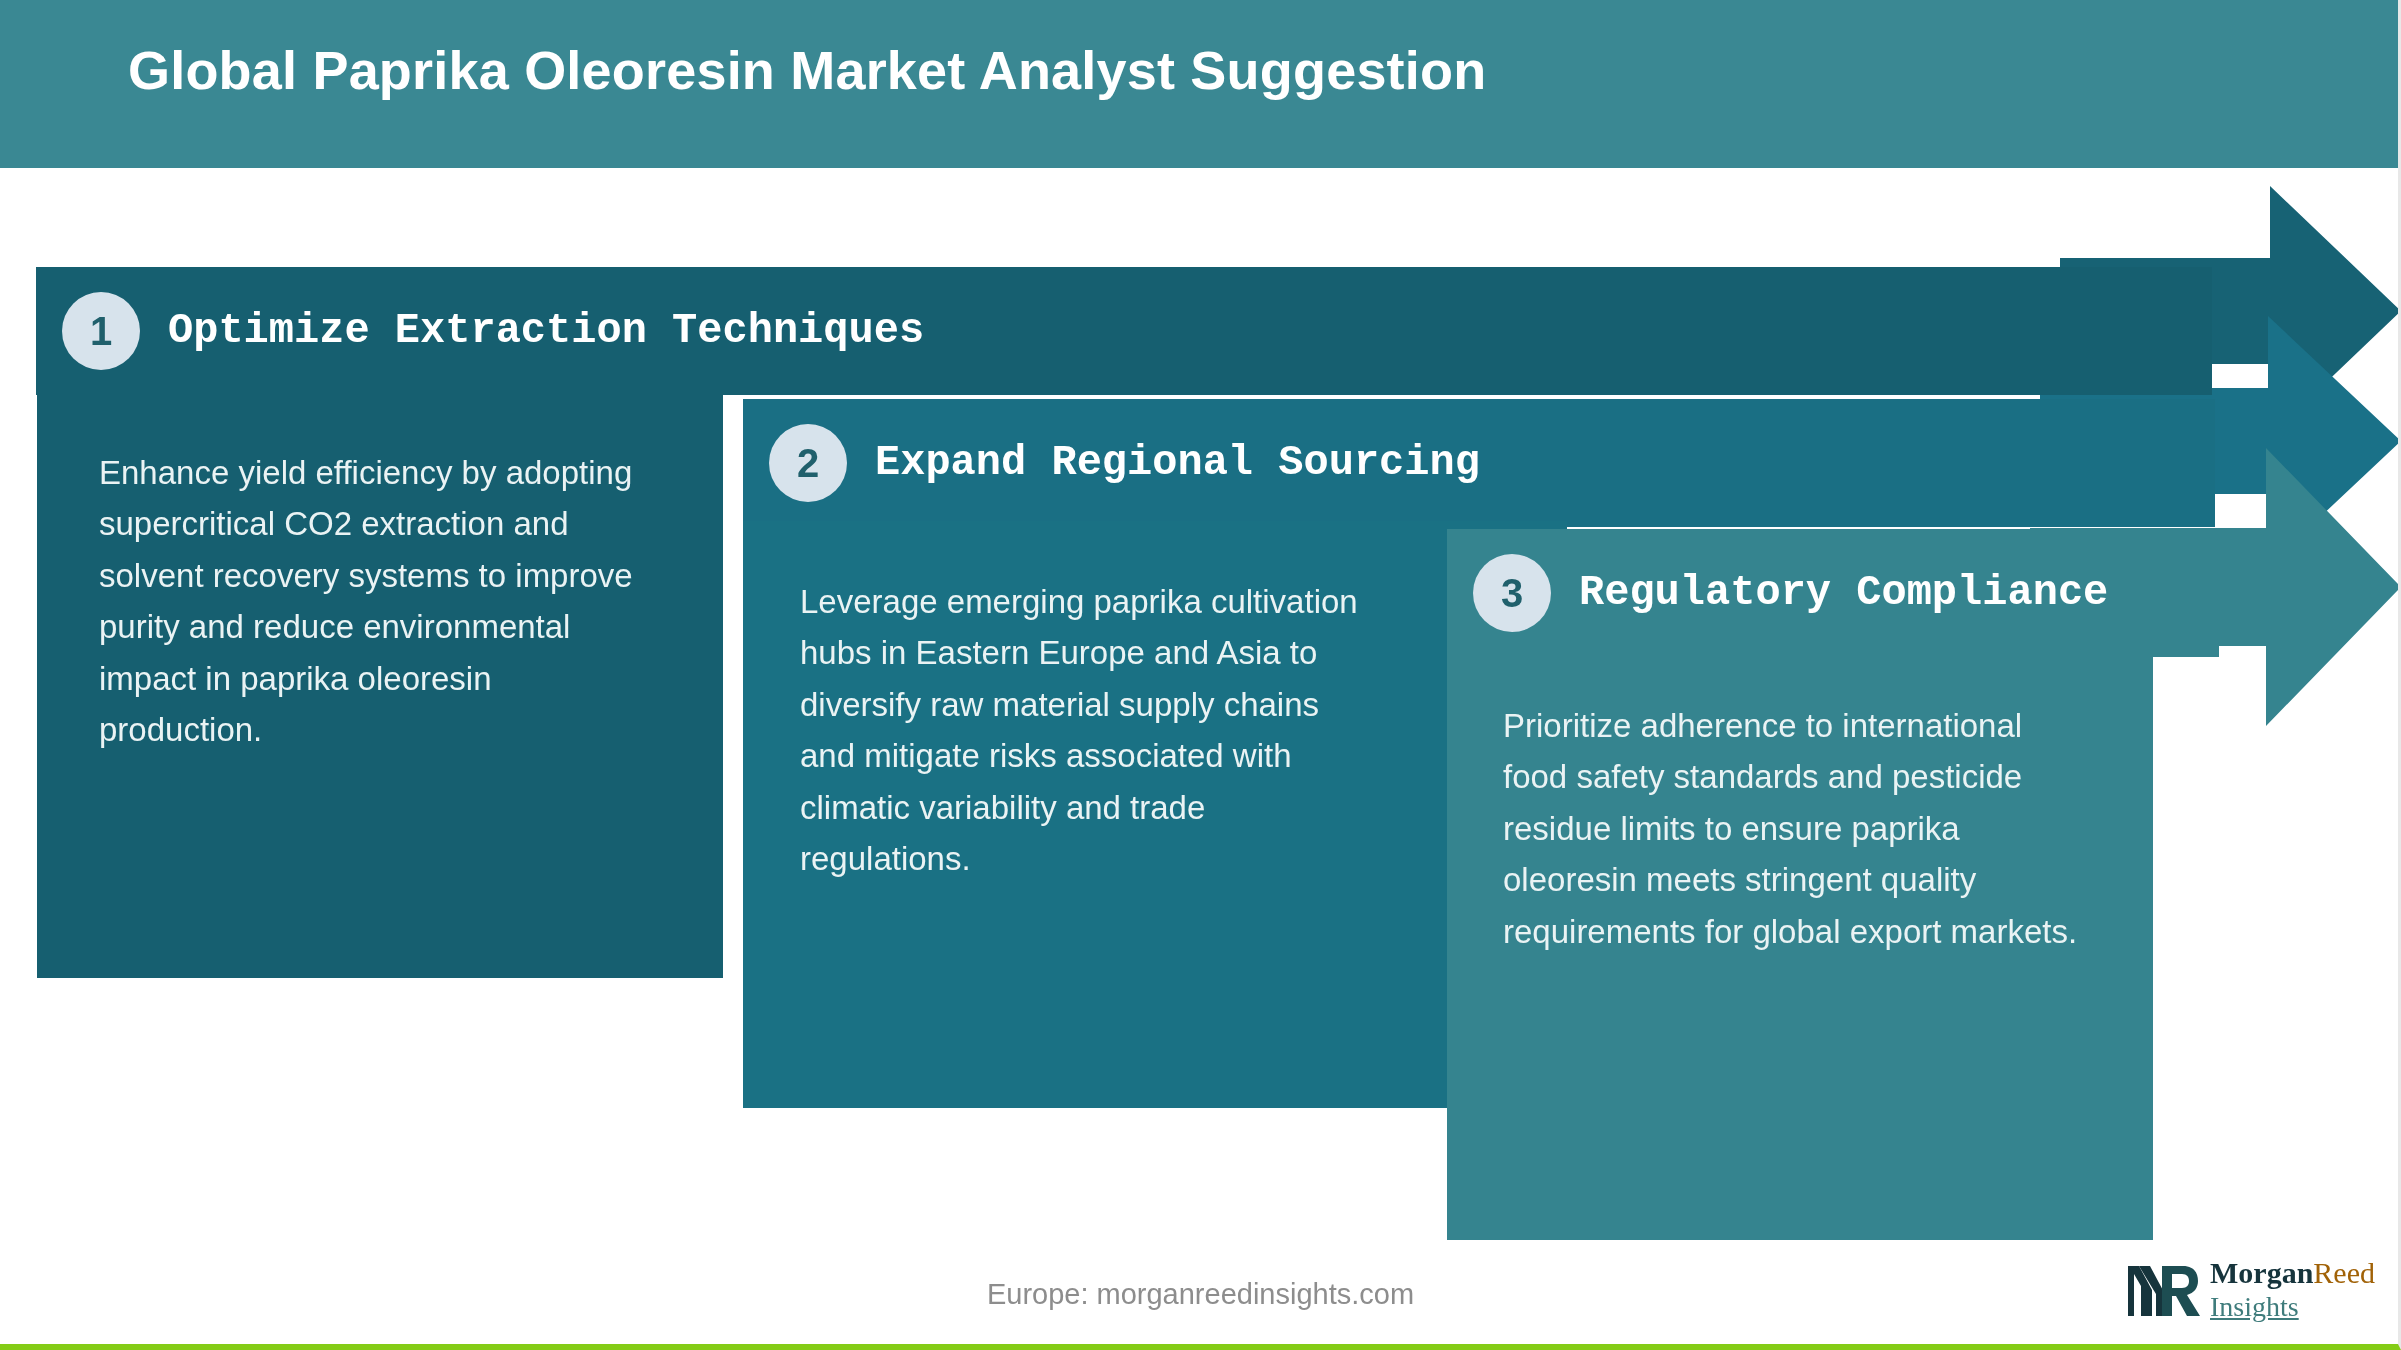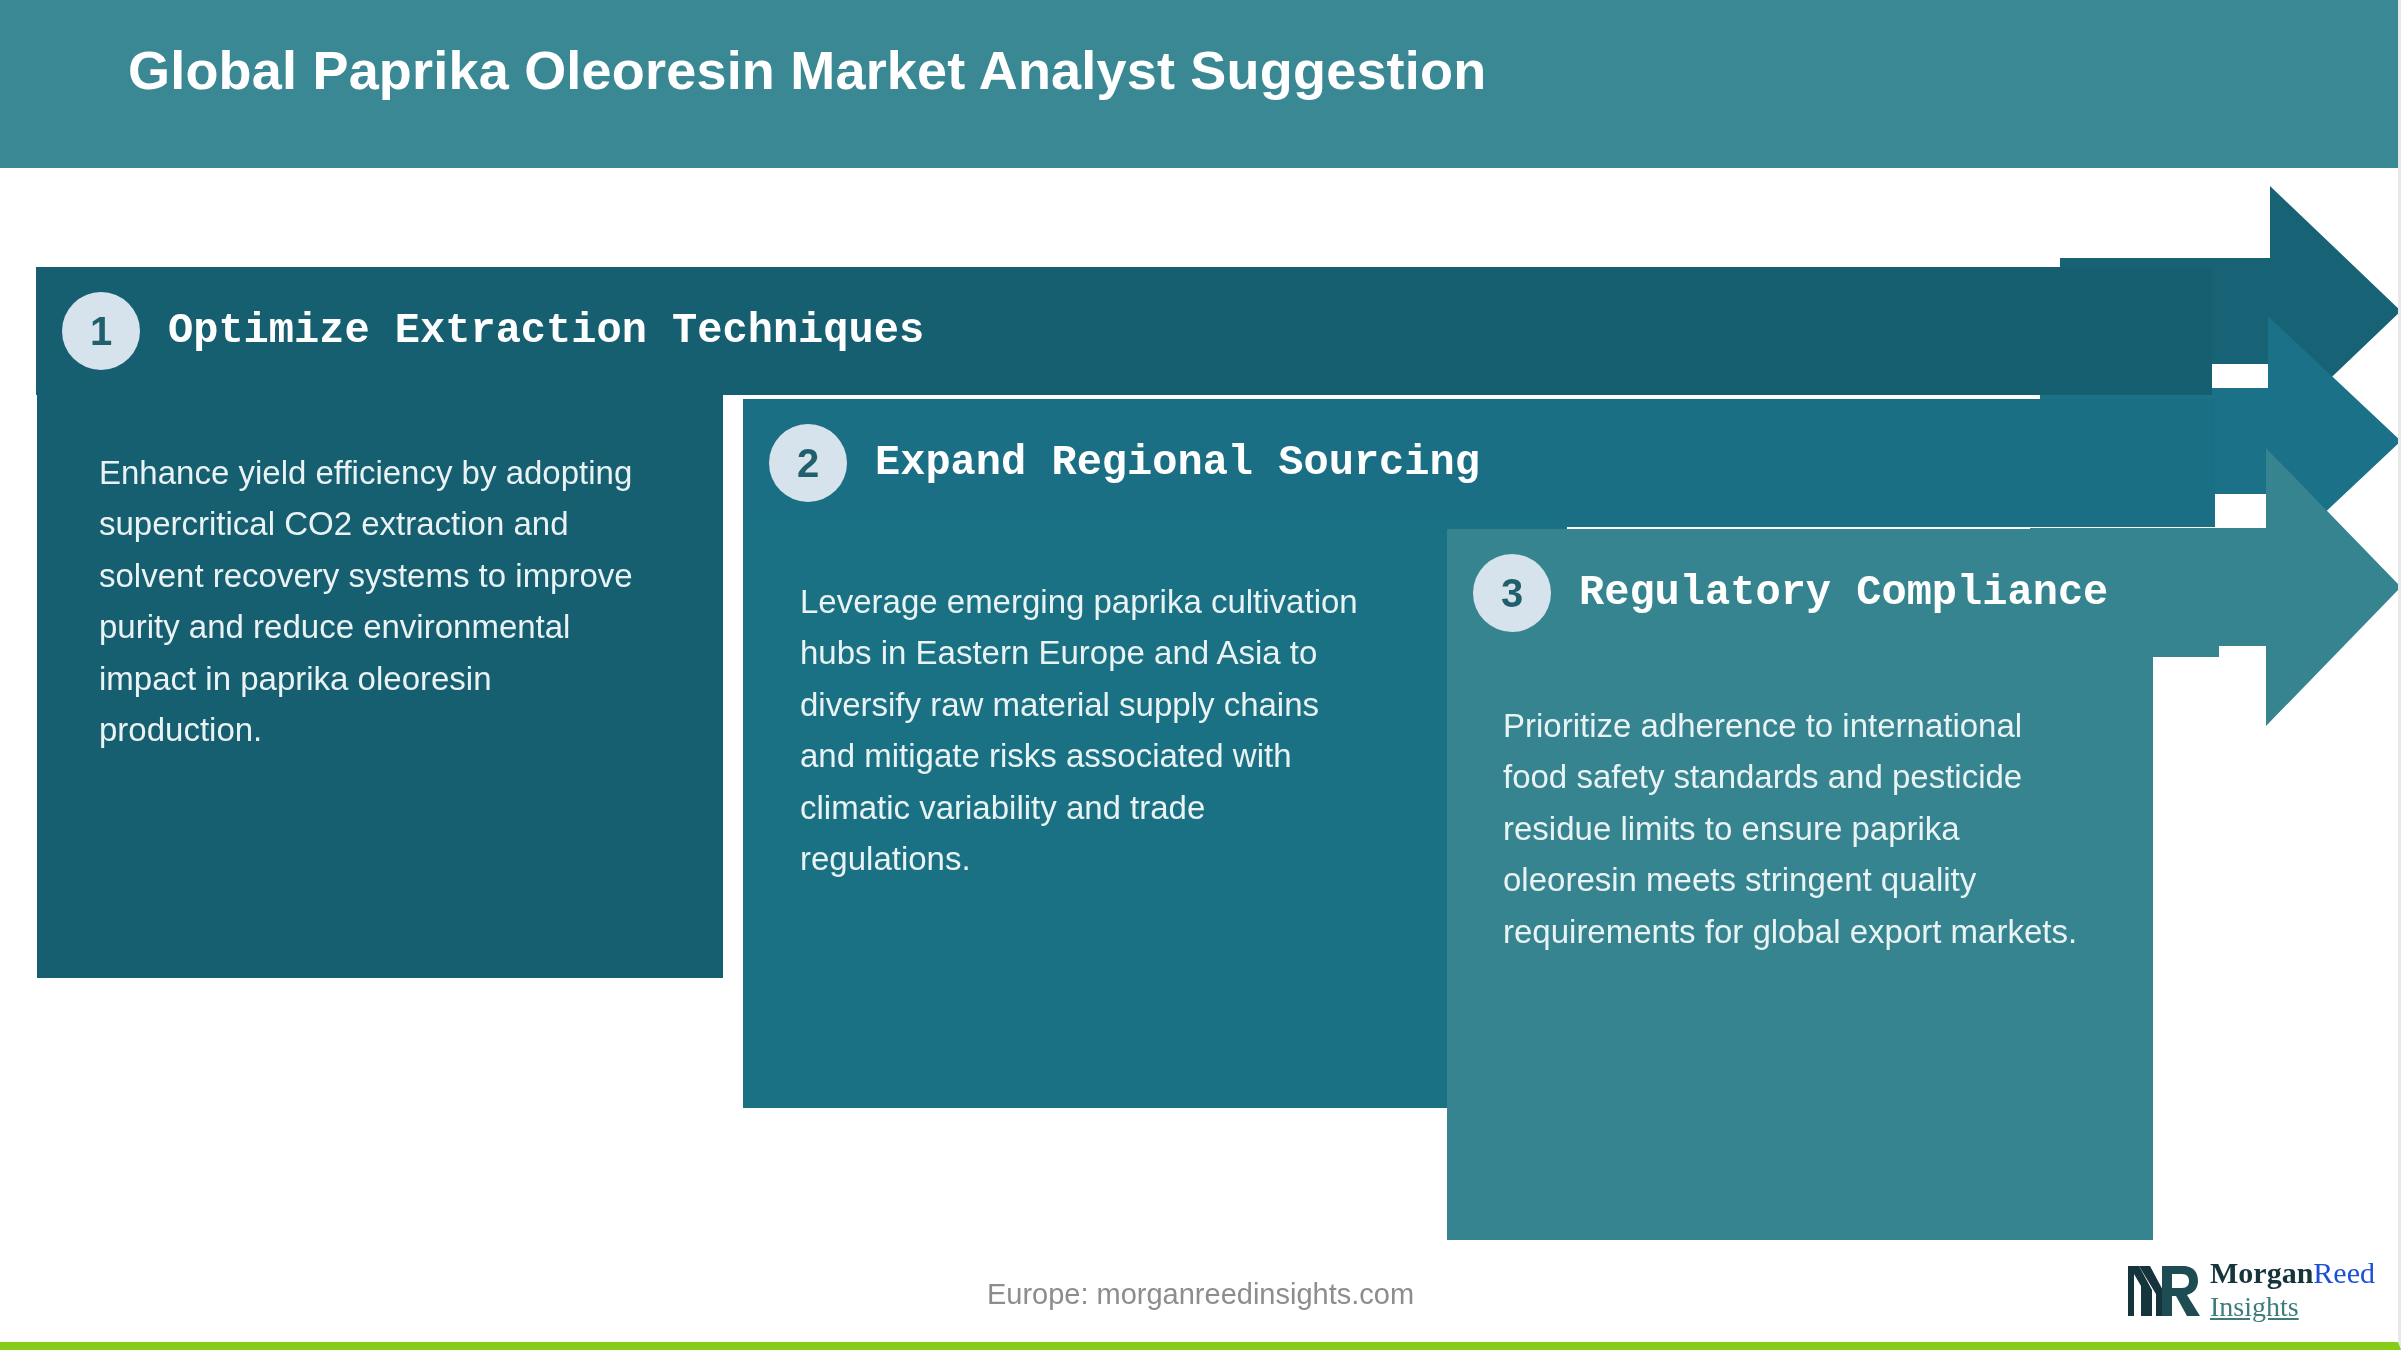--- a/index.html
+++ b/index.html
@@ -13,21 +13,21 @@
     overflow: hidden;
     font-family: "Liberation Sans", sans-serif;
   }
   #canvas {
     position: relative;
     width: 2401px;
     height: 1350px;
     background: #ffffff;
     box-sizing: border-box;
     border-right: 3px solid #e8e8e8;
-    border-bottom: 8px solid #84cc16;
+    border-bottom: 6px solid #84cc16;
     overflow: hidden;
   }
 
   
   #header-band {
     position: absolute;
     left: 0;
     top: 0;
     width: 2401px;
     height: 168px;
@@ -122,21 +122,21 @@
     flex-direction: column;
     justify-content: center;
     line-height: 1.0;
   }
   .logo-line1 {
     font-family: "Liberation Serif", serif;
     font-size: 30px;
     white-space: nowrap;
   }
   .logo-l1a { font-weight: bold; color: #16343c; }
-  .logo-l1b { color: #1d4ed8; }
+  .logo-l1b { color: #a16207; }
   .logo-line2 {
     font-family: "Liberation Serif", serif;
     font-size: 28px;
     color: #3f7c7c;
     margin-top: 5px;
     text-decoration: underline;
   }
 </style>
 </head>
 <body>

